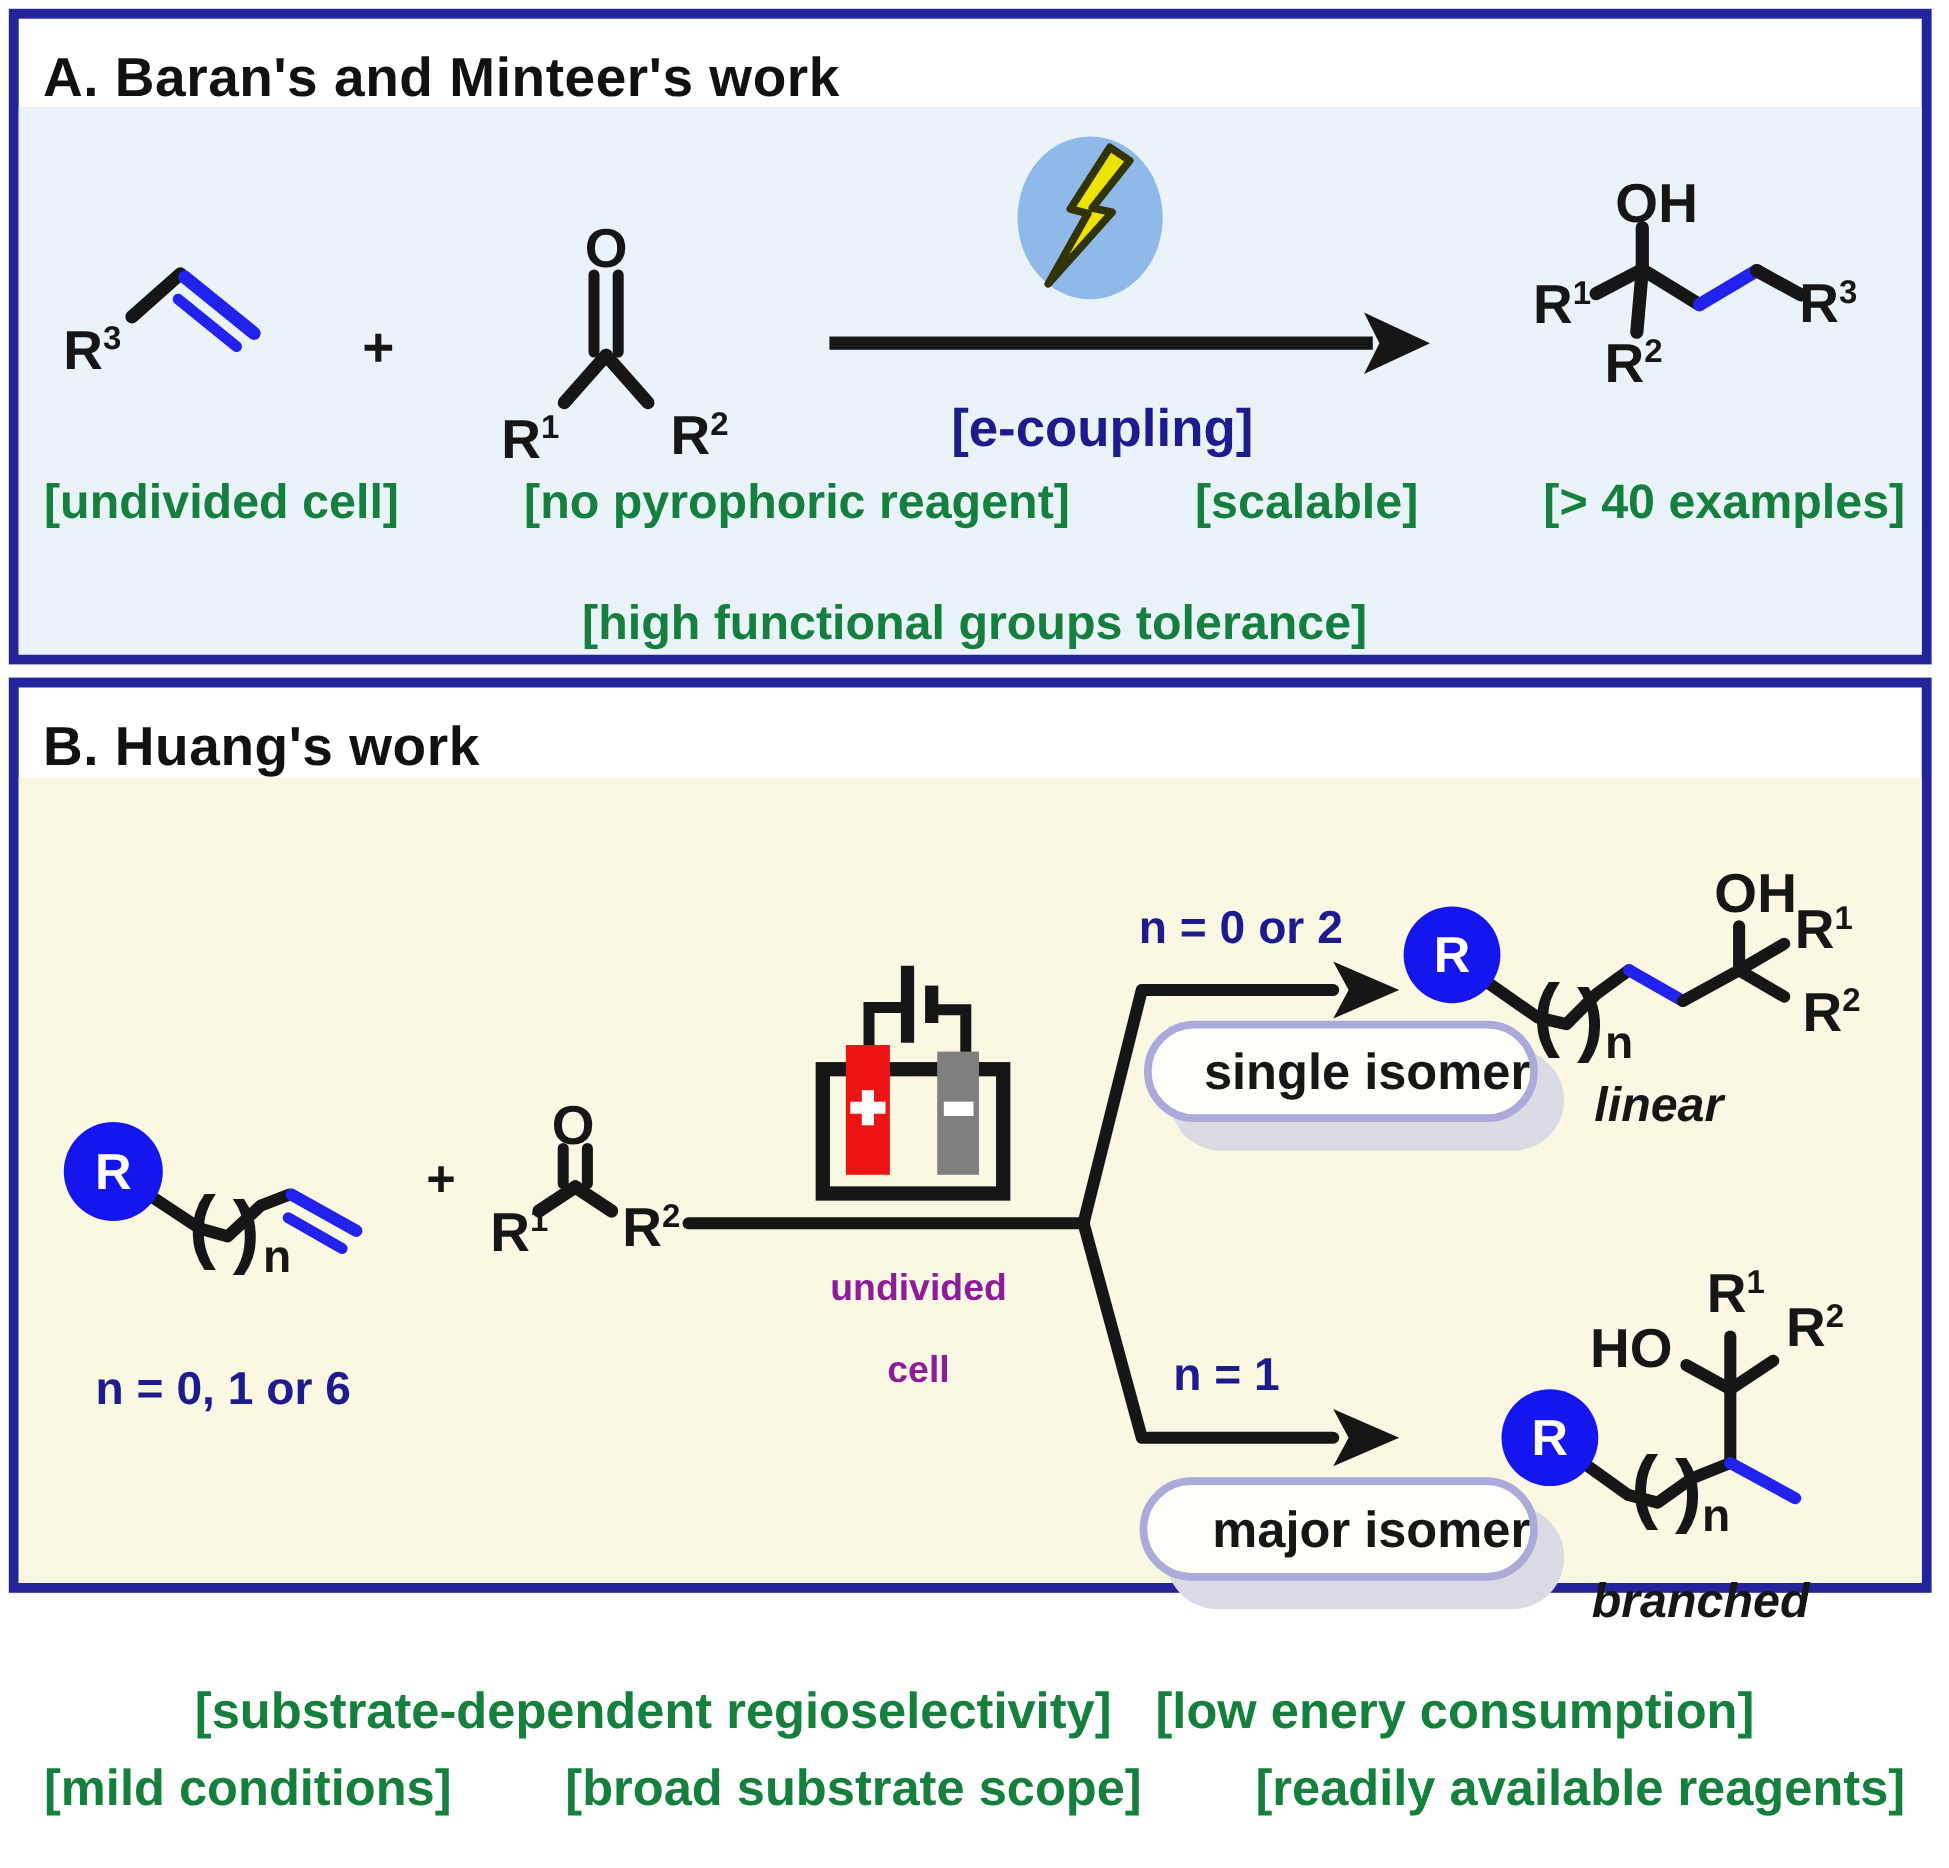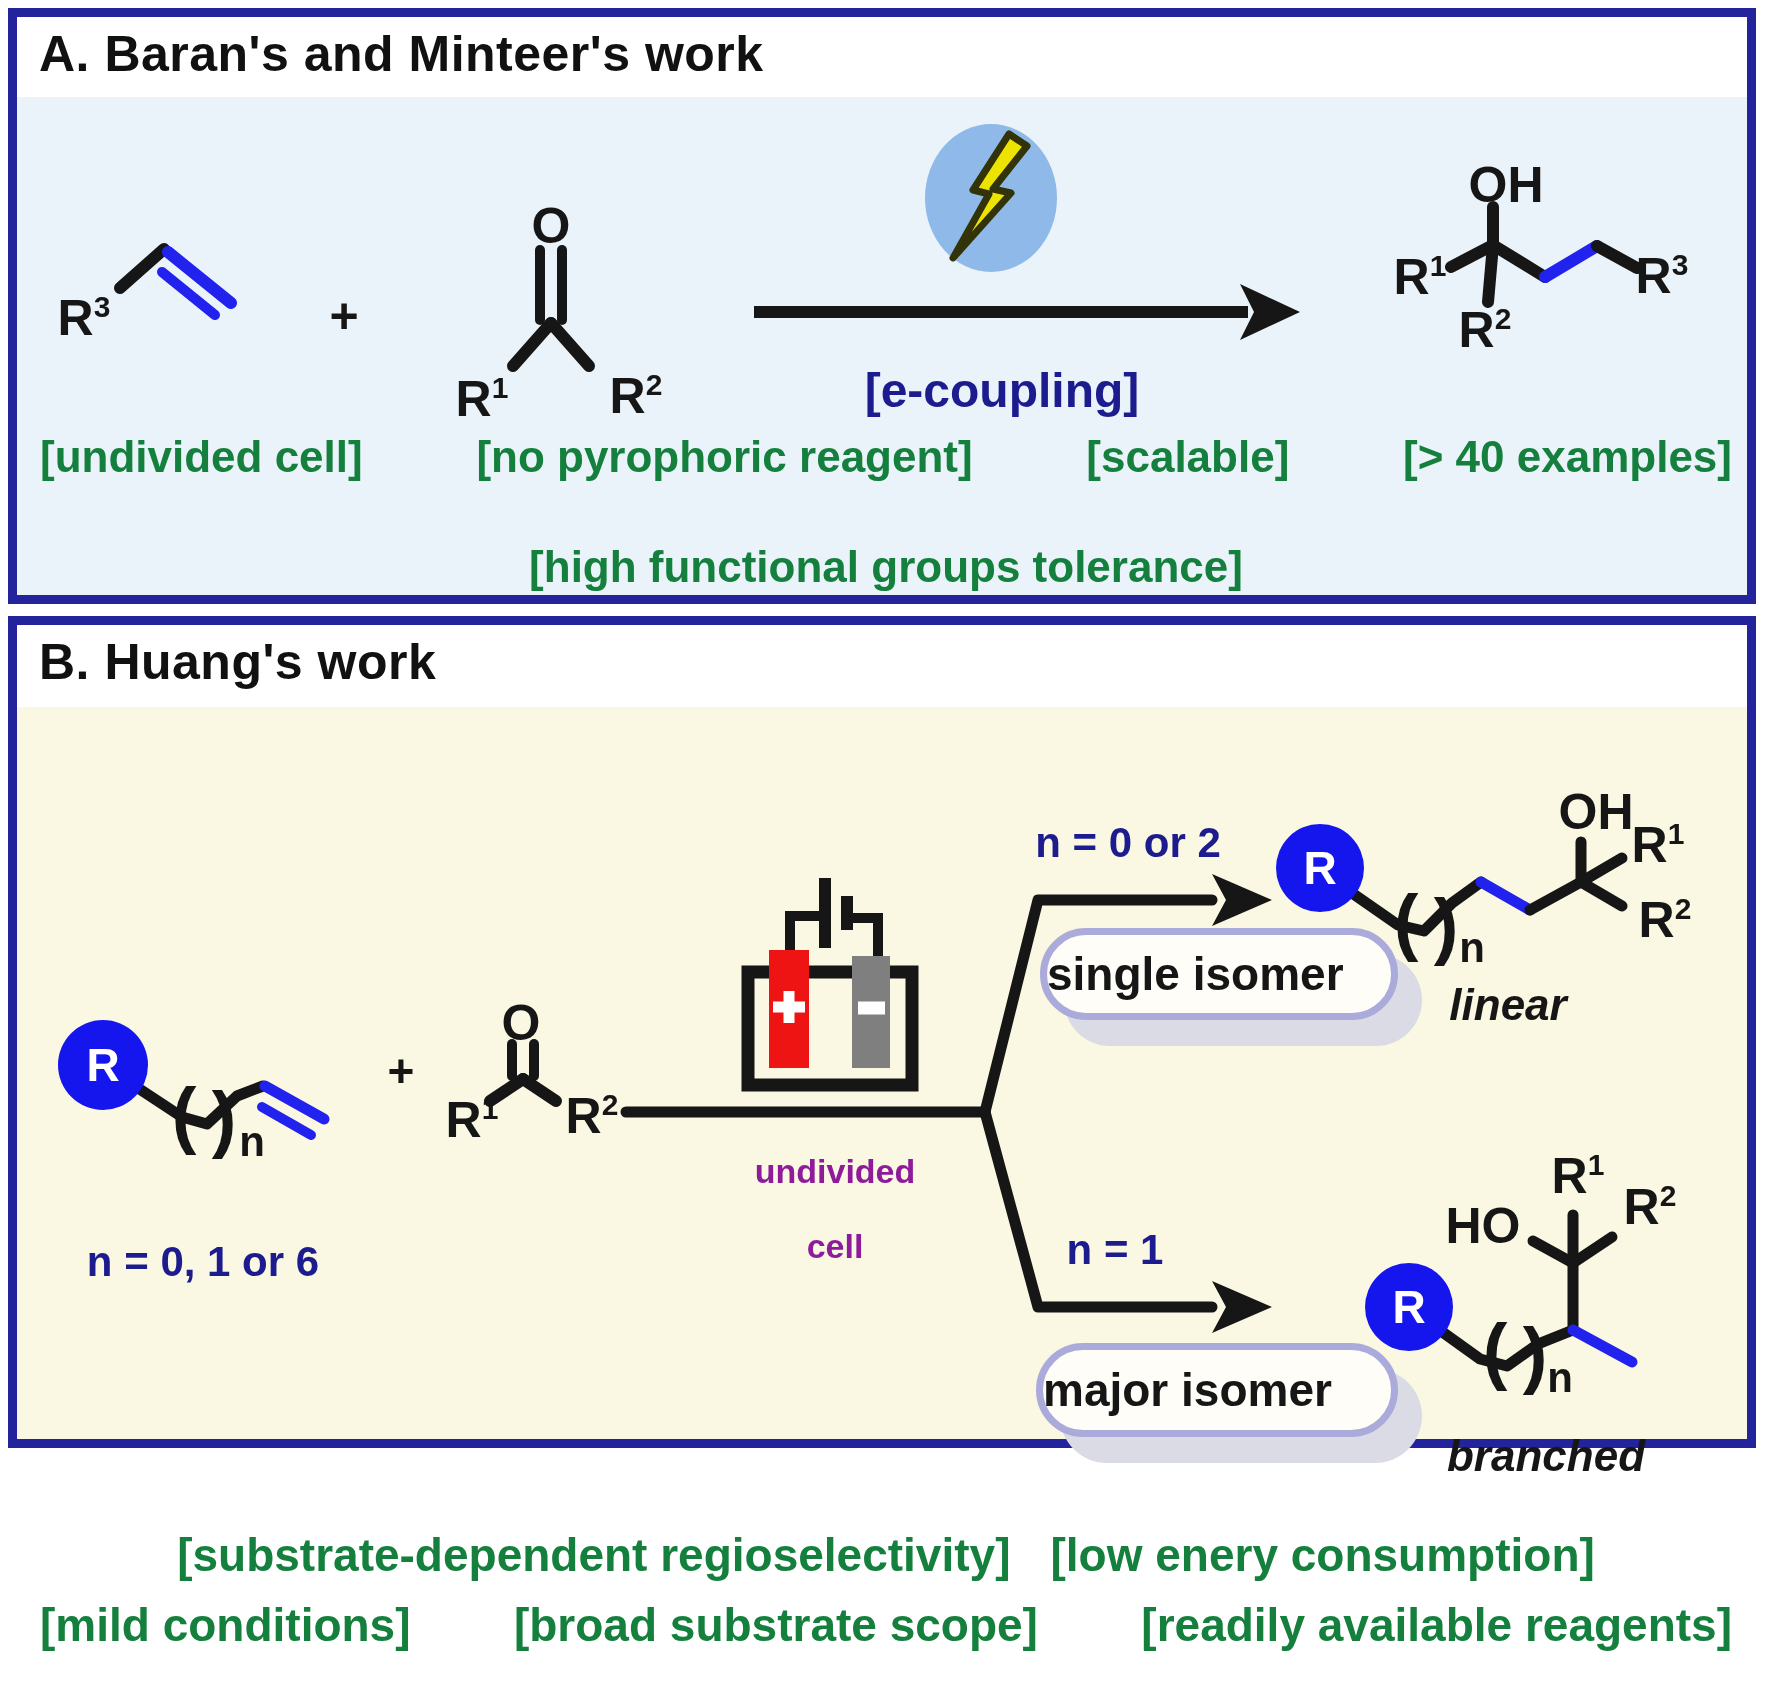--- a/index.html
+++ b/index.html
@@ -1,39 +1,39 @@
 <!DOCTYPE html>
 <html><head>
 <meta charset="utf-8">
 <style>
   html,body{margin:0;padding:0;background:#ffffff;}
   .stage{position:relative;width:1772px;height:1698px;background:#ffffff;
          font-family:"Liberation Sans", sans-serif;overflow:hidden;}
   .panel{position:absolute;border:9px solid #23239b;box-sizing:border-box;background:#ffffff;}
   #panelA{left:8px;top:8px;width:1748px;height:596px;}
   #panelB{left:8px;top:616px;width:1748px;height:832px;}
-  .ptitle{position:absolute;left:22px;top:8px;font-size:50px;font-weight:bold;color:#111;
+  .ptitle{position:absolute;left:22px;top:24px;font-size:50px;font-weight:bold;color:#111;
           white-space:nowrap;letter-spacing:.5px;}
   .pbody{position:absolute;left:0;right:0;bottom:0;}
   #bodyA{top:80px;background:#e9f3f9;}
   #bodyB{top:82px;background:#faf7e2;}
   svg.overlay{position:absolute;left:0;top:0;z-index:5;pointer-events:none;}
   .lbl{position:absolute;z-index:6;white-space:nowrap;color:#161616;}
   .center{transform:translate(-50%,-50%);}
   .chem{font-weight:bold;font-size:50px;}
   .chem sup{font-size:60%;}
   .chem.small{font-size:46px;}
   .paren{font-size:74px;font-weight:600;}
   .nsub{font-size:42px;font-weight:bold;}
   .navy{color:#1c1c8e;font-weight:bold;font-size:42px;}
   .ecoup{color:#1c1c8e;font-weight:bold;font-size:48px;}
   .purple{color:#8e1b9a;font-weight:bold;font-size:34px;}
   .rlabel{color:#ffffff;font-weight:bold;font-size:46px;}
   .iso{font-style:italic;font-weight:bold;font-size:44px;color:#161616;}
-  .badge{position:absolute;z-index:6;display:flex;align-items:center;justify-content:flex-start;
+  .badge{position:absolute;z-index:6;display:flex;align-items:center;justify-content:flex-end;
          box-sizing:border-box;border:7px solid #ababdb;border-radius:52px;background:#fefdf7;
          box-shadow:24px 26px 0 #dbdbe6;font-weight:bold;font-size:46px;color:#161616;}
   .features{position:absolute;left:40px;right:40px;z-index:6;display:flex;align-items:center;
             color:#15803d;font-weight:bold;white-space:nowrap;}
   .fa{font-size:44px;}
   .fb{font-size:46px;}
   .spread{justify-content:space-between;}
   .gapped{justify-content:center;gap:40px;}
 </style>
 </head>

